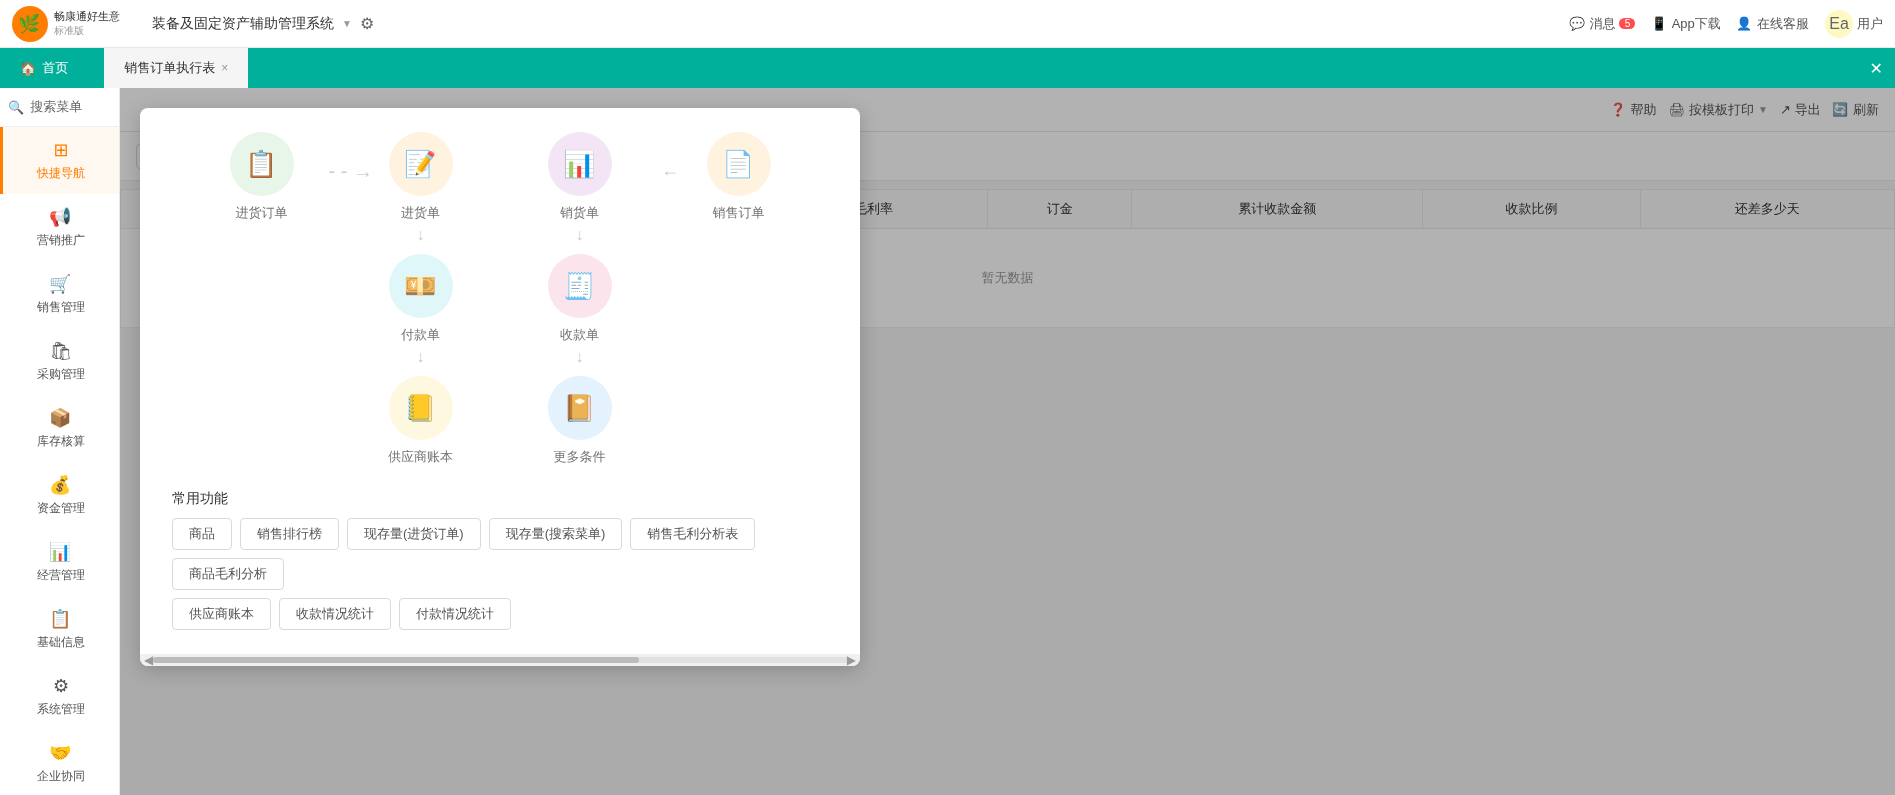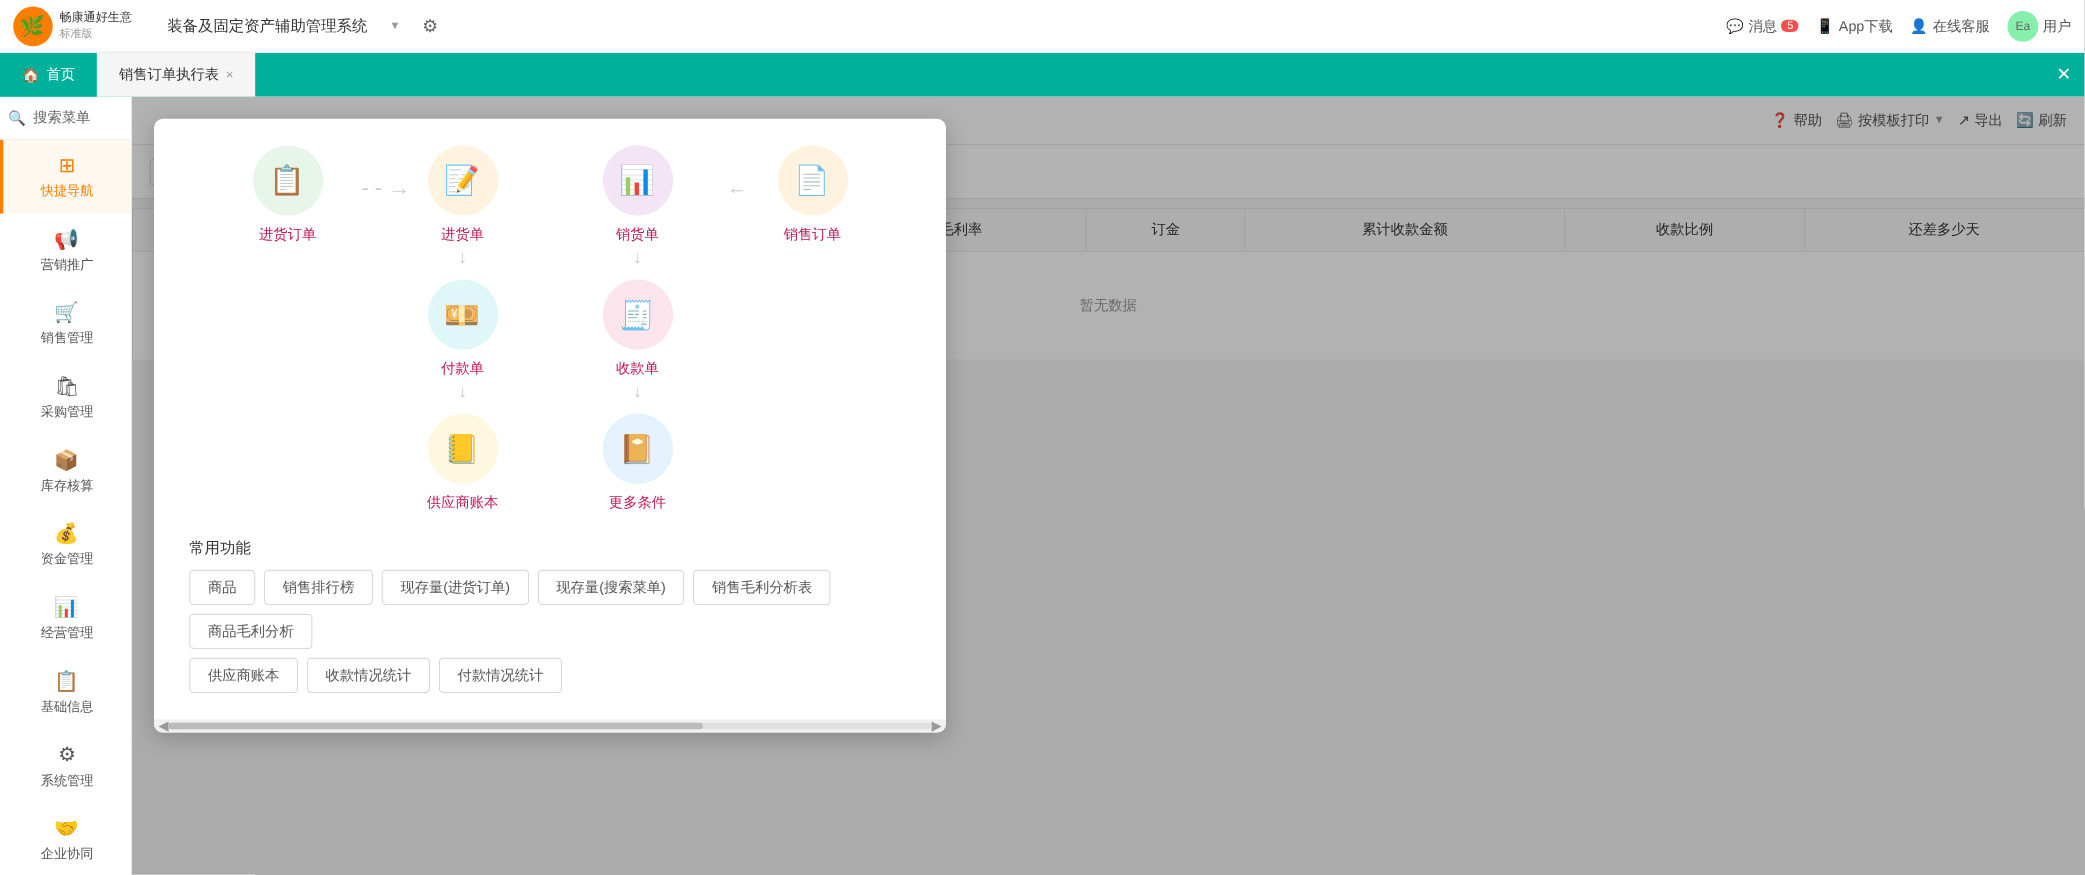--- a/index.html
+++ b/index.html
@@ -31,21 +31,21 @@
       align-items: center;
       justify-content: center;
       color: white;
       font-size: 18px;
     }
     .logo-text { font-size: 11px; color: #333; line-height: 1.3; }
     .logo-subtext { font-size: 10px; color: #999; }
     .system-title {
       display: flex;
       align-items: center;
-      gap: 20px;
+      gap: 8px;
       margin-left: 20px;
       color: #333;
       font-size: 14px;
       justify-content: space-between;
     }
     .header-middle {
       flex: 1;
       display: flex;
       align-items: center;
       gap: 8px;
@@ -82,25 +82,25 @@
       font-size: 10px;
       padding: 0 4px;
       min-width: 16px;
       text-align: center;
       display: inline-block;
     }
     .avatar {
       width: 28px;
       height: 28px;
       border-radius: 50%;
-      background: #86efac;
+      background: #fef9c3;
       display: flex;
       align-items: center;
       justify-content: center;
-      font-size: 11px;
+      font-size: 16px;
       color: #666;
     }
     .gear-btn {
       font-size: 16px;
       color: #666;
       cursor: pointer;
     }
 
     
     .tab-bar {
@@ -116,20 +116,21 @@
       display: flex;
       align-items: center;
       color: white;
       cursor: pointer;
       font-size: 13px;
       gap: 6px;
     }
     .tab-item.active {
       background: #f5f5f5;
       color: #333;
+      margin-left: 16px;
     }
     .tab-home {
       background: transparent;
       color: white;
     }
     .tab-close {
       font-size: 12px;
       color: #999;
       cursor: pointer;
     }
@@ -336,21 +337,21 @@
     }
     .flow-circle.green { background: #e8f5e9; color: #4caf50; }
     .flow-circle.orange { background: #fff3e0; color: #ff7d00; }
     .flow-circle.purple { background: #f3e5f5; color: #9c27b0; }
     .flow-circle.teal { background: #e0f7fa; color: #00b09b; }
     .flow-circle.red { background: #fce4ec; color: #e91e63; }
     .flow-circle.yellow { background: #fff8e1; color: #ff9800; }
     .flow-circle.blue { background: #e3f2fd; color: #2196f3; }
     .flow-label {
       font-size: 13px;
-      color: #be185d;
+      color: #737373;
       text-align: center;
     }
 
     .common-func { margin-top: 8px; }
     .common-func-title { font-size: 14px; color: #333; margin-bottom: 10px; }
     .func-buttons {
       display: flex;
       flex-wrap: wrap;
       gap: 8px;
     }

